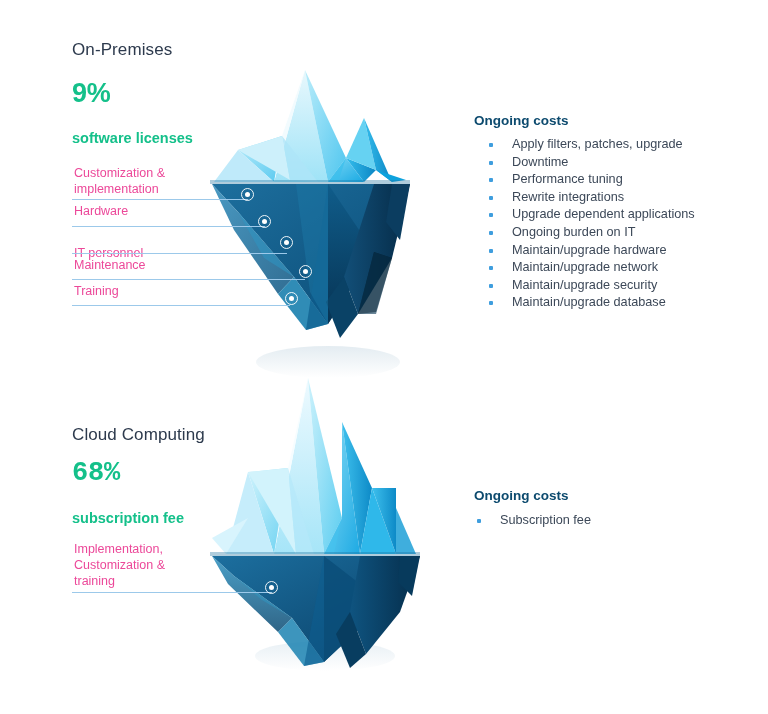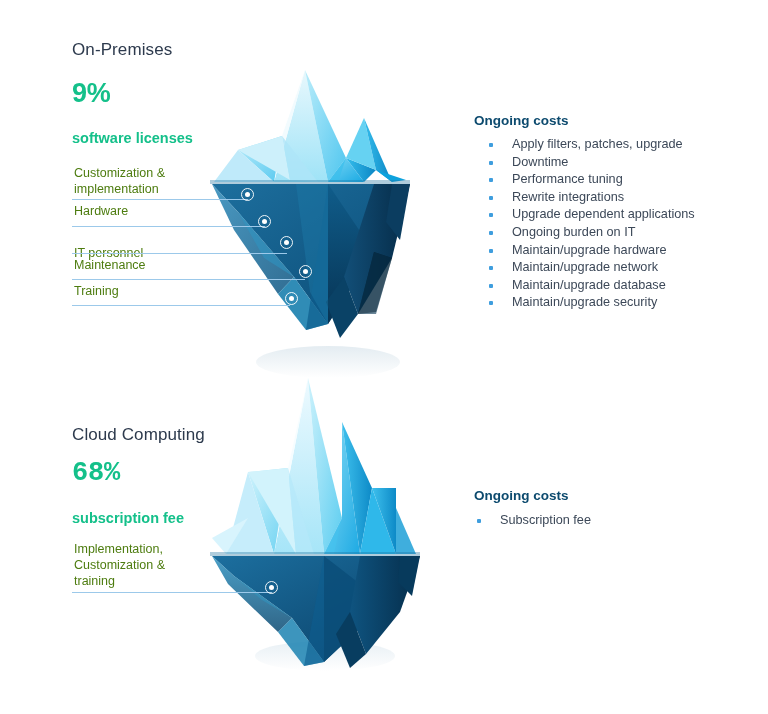--- a/index.html
+++ b/index.html
@@ -36,21 +36,21 @@
     font-weight:bold;
     color:#14c08a;
     white-space:nowrap;
     margin-top:20px;
   }
 
   
   .callout{
     position:absolute;
     font-size:12.5px;
-    color:#4d7c0f;
+    color:#ec4899;
     line-height:16px;
     white-space:pre-line;
   }
   .rule{
     position:absolute;
     height:1px;
     background:#9cc9ea;
   }
 
   
@@ -230,22 +230,22 @@
   <div class="costs-title" style="left:474px;top:113px;">Ongoing costs</div>
   <ul class="costs-list" style="left:486px;top:136px;">
     <li><span class="bullet"></span><span>Apply filters, patches, upgrade</span></li>
     <li><span class="bullet"></span><span>Downtime</span></li>
     <li><span class="bullet"></span><span>Performance tuning</span></li>
     <li><span class="bullet"></span><span>Rewrite integrations</span></li>
     <li><span class="bullet"></span><span>Upgrade dependent applications</span></li>
     <li><span class="bullet"></span><span>Ongoing burden on IT</span></li>
     <li><span class="bullet"></span><span>Maintain/upgrade hardware</span></li>
     <li><span class="bullet"></span><span>Maintain/upgrade network</span></li>
+    <li><span class="bullet"></span><span>Maintain/upgrade security</span></li>
     <li><span class="bullet"></span><span>Maintain/upgrade database</span></li>
-    <li><span class="bullet"></span><span>Maintain/upgrade security</span></li>
   </ul>
 
   <div class="section-title" style="left:72px;top:418px;margin-top:7px;">Cloud Computing</div>
   <div class="pct" style="left:72px;top:458px;font-family:Liberation Mono, monospace;">68%</div>
   <div class="pct-sub" style="left:72px;top:490px;">subscription fee</div>
 
   <svg class="berg" style="left:200px;top:368px;" width="240" height="310" viewBox="0 0 240 310">
     <defs>
       <linearGradient id="c1" x1="0" y1="0" x2="0" y2="1">
         <stop offset="0" stop-color="#eefaff"></stop>

